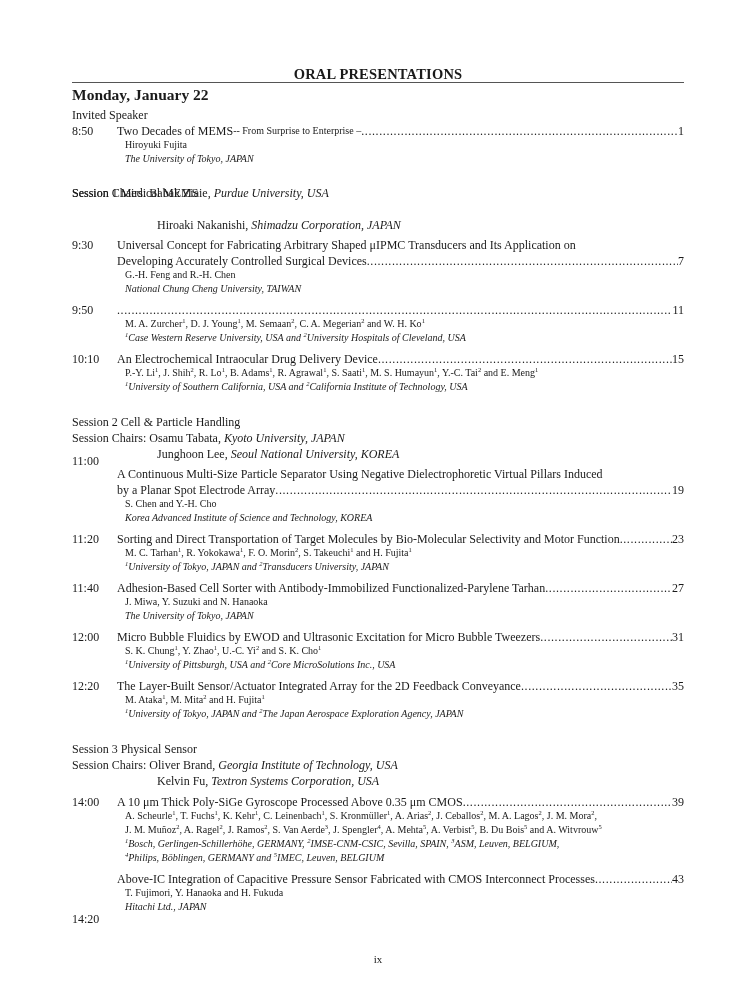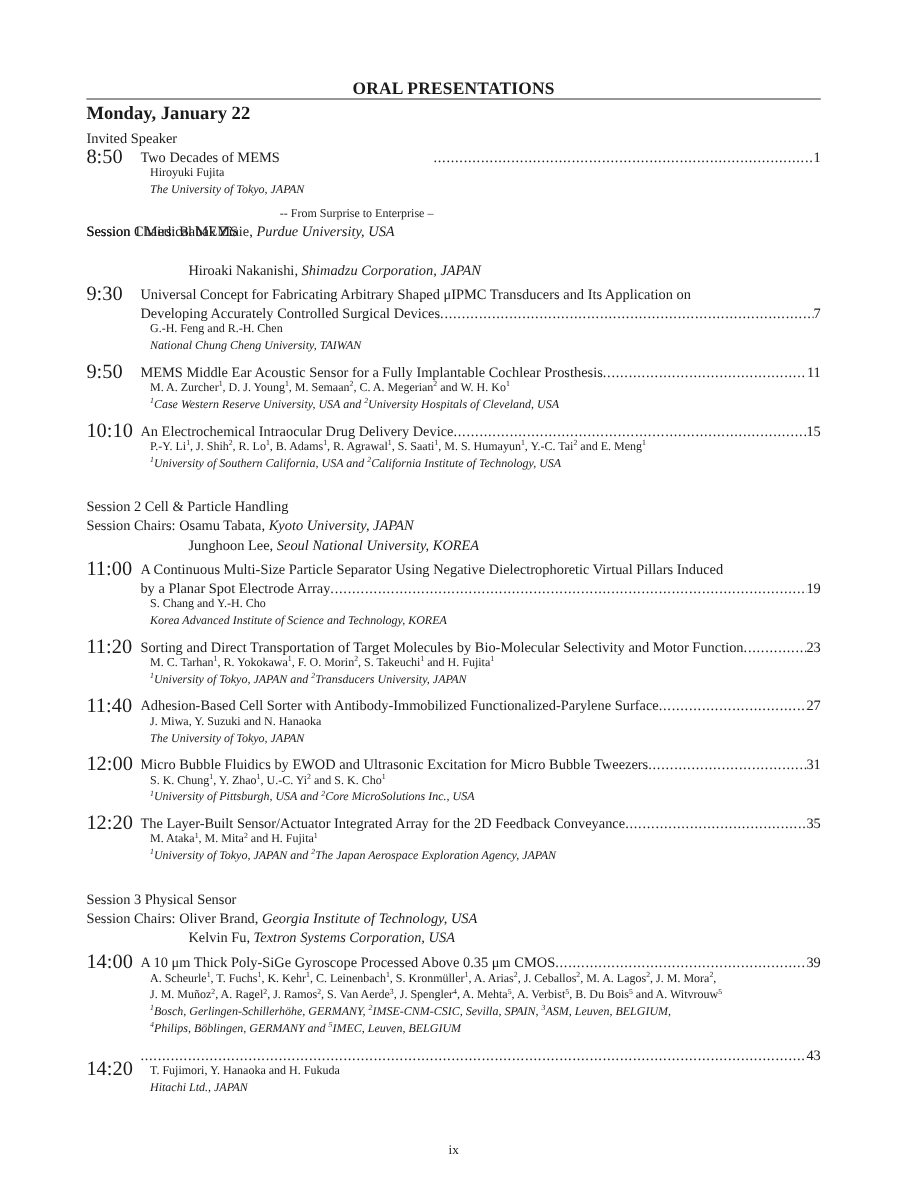--- a/index.html
+++ b/index.html
@@ -6,25 +6,25 @@
   body { width: 755px; height: 1000px; position: relative; overflow: hidden;
          font-family: "Liberation Serif", "DejaVu Serif", serif; color: #1a1a1a; }
   .page { position: absolute; left: 72px; top: 0; width: 612px; }
   .doc-title { position: absolute; top: 66px; left: 0; width: 612px; text-align: center;
                font-weight: bold; font-size: 14.5px; letter-spacing: 0.2px; }
   .title-rule { position: absolute; top: 82px; left: 0; width: 612px; height: 0;
                 border-top: 1.3px solid #555; }
   .day-heading { position: absolute; top: 86px; left: 0; font-weight: bold; font-size: 15.5px; }
   .line { position: absolute; left: 0; white-space: nowrap; font-size: 12px; line-height: 14px; }
   .chair-affil { font-style: italic; }
-  .talk-time { position: absolute; left: 0; font-size: 17px; line-height: 14px; }
+  .talk-time { position: absolute; left: 0; font-size: 12px; line-height: 14px; }
   .talk-title { position: absolute; left: 45px; width: 567px; font-size: 12px; line-height: 14px;
                 display: flex; white-space: nowrap; overflow: hidden; }
   .talk-title .t { flex: 0 0 auto; }
-  .talk-title .sub { font-size: 10px; margin-top: 48px; }
+  .talk-title .sub { font-size: 10px; }
   .talk-title .dots { flex: 1 1 auto; overflow: hidden; white-space: nowrap; letter-spacing: 0.6px; }
   .talk-title .dots::before { content: "..............................................................................................................................................................................................................................................."; }
   .talk-title .pg { flex: 0 0 auto; }
   .authors { position: absolute; left: 53px; font-size: 10px; line-height: 12px; white-space: nowrap; }
   .affil { position: absolute; left: 53px; font-size: 10px; line-height: 12px; font-style: italic; white-space: nowrap; }
   sup { font-size: 6.5px; vertical-align: 4px; line-height: 0; }
   .page-number { position: absolute; top: 953px; left: 0; width: 612px; text-align: center; font-size: 11px; }
 </style>
 </head>
 <body>
@@ -61,21 +61,20 @@
   <div class="talk-title" style="top:254px">
     <span class="t">Developing Accurately Controlled Surgical Devices </span>
     <span class="dots"></span>
     <span class="pg">7</span>
   </div>
   <div class="authors" style="top:269px">G.-H. Feng and R.-H. Chen</div>
   <div class="affil" style="top:283px">National Chung Cheng University, TAIWAN</div>
 
   <div class="talk-time" style="top:303px">9:50</div>
   <div class="talk-title" style="top:303px">
-    <span class="t">MEMS Middle Ear Acoustic Sensor for a Fully Implantable Cochlear Prosthesis</span>
     <span class="dots"></span>
     <span class="pg">11</span>
   </div>
   <div class="authors" style="top:318px"><span>M. A. Zurcher</span><sup>1</sup>, <span>D. J. Young</span><sup>1</sup>, <span>M. Semaan</span><sup>2</sup>, <span>C. A. Megerian</span><sup>2</sup> and <span>W. H. Ko</span><sup>1</sup></div>
   <div class="affil" style="top:332px"><sup>1</sup><span>Case Western Reserve University, USA and </span><sup>2</sup><span>University Hospitals of Cleveland, USA</span></div>
 
   <div class="talk-time" style="top:352px">10:10</div>
   <div class="talk-title" style="top:352px">
     <span class="t">An Electrochemical Intraocular Drug Delivery Device </span>
     <span class="dots"></span>
@@ -85,44 +84,44 @@
   <div class="affil" style="top:381px"><sup>1</sup><span>University of Southern California, USA and </span><sup>2</sup><span>California Institute of Technology, USA</span></div>
 
   <div class="line" style="top:415px">Session 2 Cell &amp; Particle Handling</div>
   <div class="line" style="top:431px">
     <span>Session Chairs: </span><span>Osamu Tabata, </span><span class="chair-affil">Kyoto University, JAPAN</span>
   </div>
   <div class="line" style="top:447px; left:85px">
     <span>Junghoon Lee, </span><span class="chair-affil">Seoul National University, KOREA</span>
   </div>
 
-  <div class="talk-time" style="top:467px">11:00</div>
+  <div class="talk-time" style="top:454px">11:00</div>
   <div class="talk-title" style="top:467px">
     <span class="t">A Continuous Multi-Size Particle Separator Using Negative Dielectrophoretic Virtual Pillars Induced</span>
   </div>
   <div class="talk-title" style="top:483px">
     <span class="t">by a Planar Spot Electrode Array </span>
     <span class="dots"></span>
     <span class="pg">19</span>
   </div>
-  <div class="authors" style="top:498px">S. Chang and Y.-H. Cho</div>
+  <div class="authors" style="top:498px">S. Chen and Y.-H. Cho</div>
   <div class="affil" style="top:512px">Korea Advanced Institute of Science and Technology, KOREA</div>
 
   <div class="talk-time" style="top:532px">11:20</div>
   <div class="talk-title" style="top:532px">
     <span class="t">Sorting and Direct Transportation of Target Molecules by Bio-Molecular Selectivity and Motor Function</span>
     <span class="dots"></span>
     <span class="pg">23</span>
   </div>
   <div class="authors" style="top:547px"><span>M. C. Tarhan</span><sup>1</sup>, <span>R. Yokokawa</span><sup>1</sup>, <span>F. O. Morin</span><sup>2</sup>, <span>S. Takeuchi</span><sup>1</sup> and <span>H. Fujita</span><sup>1</sup></div>
   <div class="affil" style="top:561px"><sup>1</sup><span>University of Tokyo, JAPAN and </span><sup>2</sup><span>Transducers University, JAPAN</span></div>
 
   <div class="talk-time" style="top:581px">11:40</div>
   <div class="talk-title" style="top:581px">
-    <span class="t">Adhesion-Based Cell Sorter with Antibody-Immobilized Functionalized-Parylene Surface </span>
+    <span class="t">Adhesion-Based Cell Sorter with Antibody-Immobilized Functionalized-Parylene Tarhan </span>
     <span class="dots"></span>
     <span class="pg">27</span>
   </div>
   <div class="authors" style="top:596px">J. Miwa, Y. Suzuki and N. Hanaoka</div>
   <div class="affil" style="top:610px">The University of Tokyo, JAPAN</div>
 
   <div class="talk-time" style="top:630px">12:00</div>
   <div class="talk-title" style="top:630px">
     <span class="t">Micro Bubble Fluidics by EWOD and Ultrasonic Excitation for Micro Bubble Tweezers </span>
     <span class="dots"></span>
@@ -152,22 +151,23 @@
   <div class="talk-title" style="top:795px">
     <span class="t">A 10 μm Thick Poly-SiGe Gyroscope Processed Above 0.35 μm CMOS</span>
     <span class="dots"></span>
     <span class="pg">39</span>
   </div>
   <div class="authors" style="top:810px"><span>A. Scheurle</span><sup>1</sup>, <span>T. Fuchs</span><sup>1</sup>, <span>K. Kehr</span><sup>1</sup>, <span>C. Leinenbach</span><sup>1</sup>, <span>S. Kronmüller</span><sup>1</sup>, <span>A. Arias</span><sup>2</sup>, <span>J. Ceballos</span><sup>2</sup>, <span>M. A. Lagos</span><sup>2</sup>, <span>J. M. Mora</span><sup>2</sup>,</div>
   <div class="authors" style="top:824px"><span>J. M. Muñoz</span><sup>2</sup>, <span>A. Ragel</span><sup>2</sup>, <span>J. Ramos</span><sup>2</sup>, <span>S. Van Aerde</span><sup>3</sup>, <span>J. Spengler</span><sup>4</sup>, <span>A. Mehta</span><sup>5</sup>, <span>A. Verbist</span><sup>5</sup>, <span>B. Du Bois</span><sup>5</sup> and <span>A. Witvrouw</span><sup>5</sup></div>
   <div class="affil" style="top:838px"><sup>1</sup><span>Bosch, Gerlingen-Schillerhöhe, GERMANY, </span><sup>2</sup><span>IMSE-CNM-CSIC, Sevilla, SPAIN, </span><sup>3</sup><span>ASM, Leuven, BELGIUM,</span></div>
   <div class="affil" style="top:852px"><sup>4</sup><span>Philips, Böblingen, GERMANY and </span><sup>5</sup><span>IMEC, Leuven, BELGIUM</span></div>
 
-  <div class="talk-time" style="top:884px">14:20</div>
+  <div class="talk-time" style="top:912px">14:20</div>
   <div class="talk-title" style="top:872px">
+    <span class="t">Above-IC Integration of Capacitive Pressure Sensor Fabricated with CMOS Interconnect Processes</span>
     <span class="dots"></span>
     <span class="pg">43</span>
   </div>
   <div class="authors" style="top:887px">T. Fujimori, Y. Hanaoka and H. Fukuda</div>
   <div class="affil" style="top:901px">Hitachi Ltd., JAPAN</div>
 
   <div class="page-number">ix</div>
 </div>
 
 </body></html>

